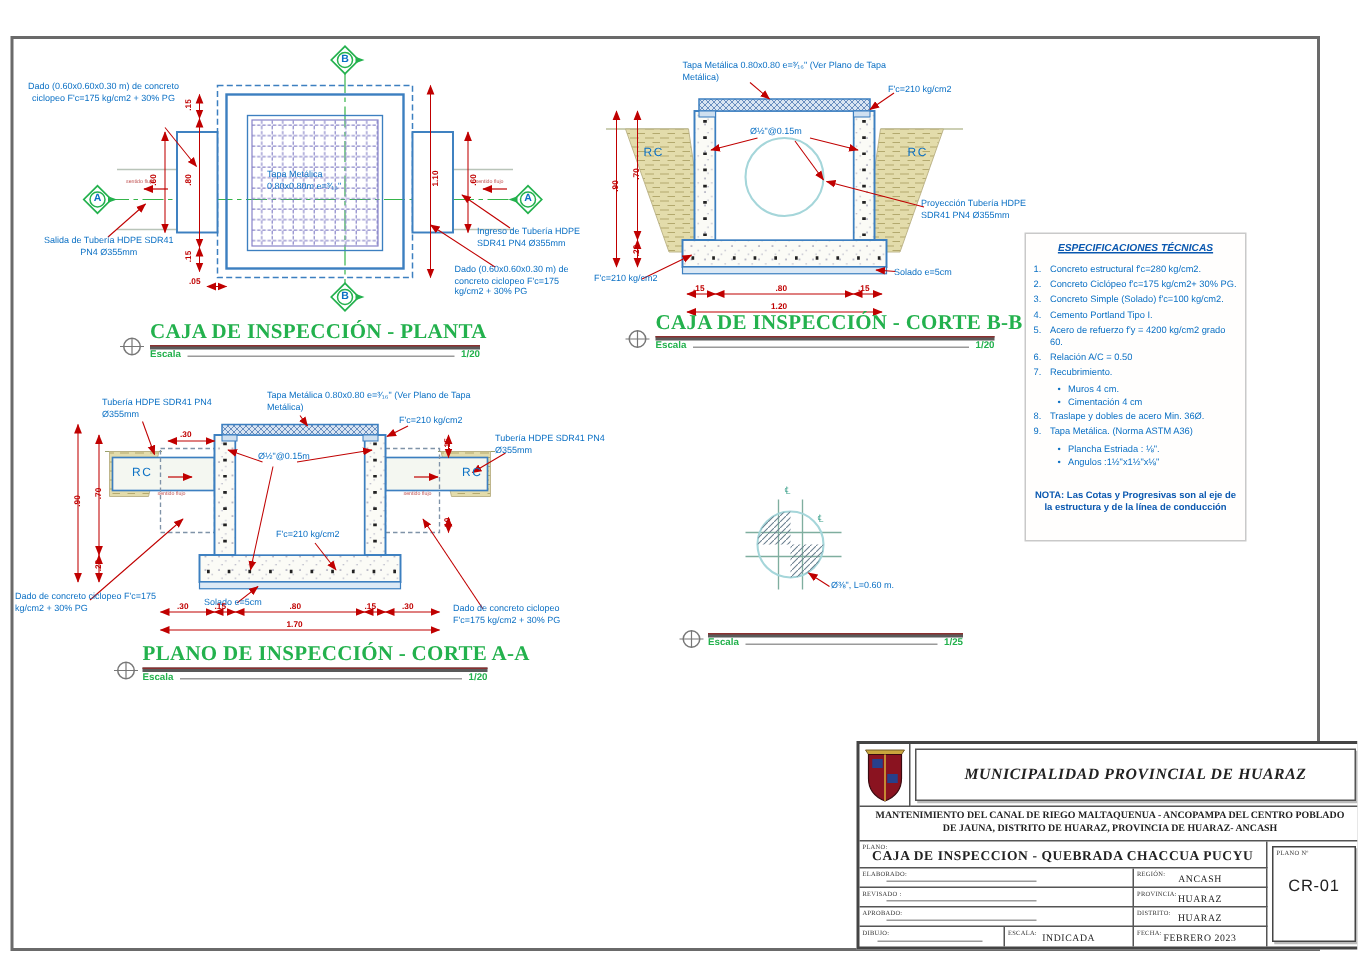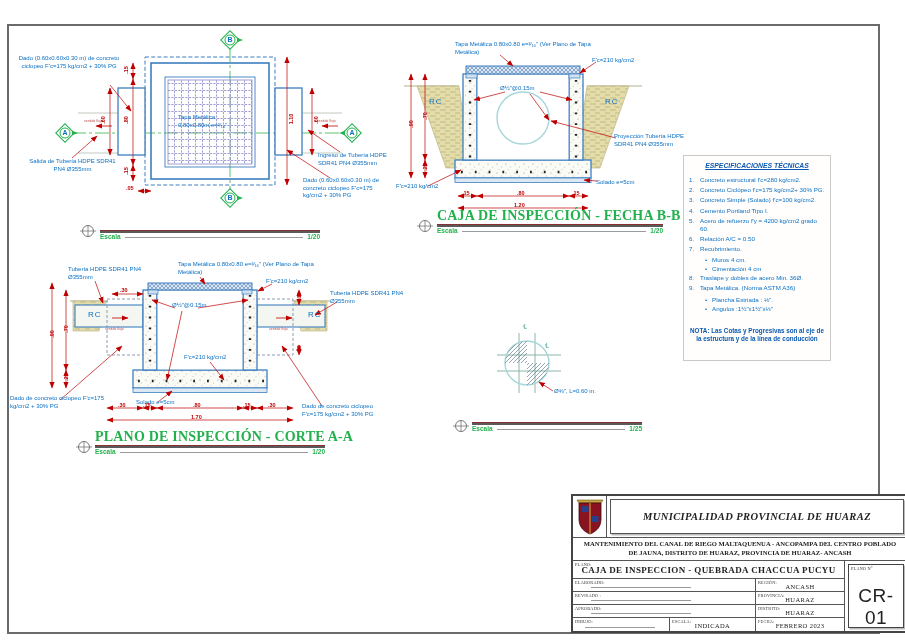--- a/index.html
+++ b/index.html
@@ -38,21 +38,21 @@
   .tb .flabel{position:absolute;left:2px;top:1px;font-size:4.3px;color:#333;letter-spacing:.2px;}
   .tb .fval{text-align:center;font-size:6.5px;margin-top:4px;letter-spacing:.4px;}
   .tb .fill-line{position:absolute;left:18px;bottom:3px;width:100px;border-bottom:1px solid #9a9a9a;}
   .entity-box{position:absolute;left:3px;top:3px;right:3px;bottom:3px;border:1px solid #555;
               box-shadow:1.5px 1.5px 0 #bbb;display:flex;align-items:center;justify-content:center;}
   .entity-t{font-weight:bold;font-style:italic;font-size:10.5px;letter-spacing:.4px;text-align:center;}
   .proj-t{font-weight:bold;font-size:6.6px;text-align:center;line-height:1.3;padding:2px 6px;}
   .plano-t{font-weight:bold;font-size:9px;text-align:center;letter-spacing:.4px;margin-top:4px;}
   .pnum-inner{position:absolute;left:3px;top:3px;right:3px;bottom:3px;border:1px solid #444;
               box-shadow:1.5px 1.5px 0 #bbb;}
-  .pnum-val{text-align:center;font-size:19px;margin-top:20px;letter-spacing:.5px;
+  .pnum-val{text-align:center;font-size:11px;margin-top:20px;letter-spacing:.5px;
             font-family:"Liberation Sans",sans-serif;}
 </style>
 </head>
 <body>
 
 <div class="stage">
 
   <svg class="linework" width="905" height="640" viewBox="0 0 905 640">
     <defs>
       <marker id="ra" markerWidth="7" markerHeight="6" refX="6" refY="3" orient="auto-start-reverse" markerUnits="userSpaceOnUse">
@@ -278,20 +278,21 @@
   <div class="mletter" style="left:227.5px;top:194px;">B</div>
 
   <div class="dim-t vdim" style="left:116px;top:67px;">.15</div>
   <div class="dim-t vdim" style="left:116px;top:117px;">.80</div>
   <div class="dim-t vdim" style="left:116px;top:168px;">.15</div>
   <div class="dim-t vdim" style="left:93px;top:117px;">.60</div>
   <div class="dim-t vdim" style="left:281px;top:116px;">1.10</div>
   <div class="dim-t vdim" style="left:306px;top:117px;">.60</div>
   <div class="dim-t" style="left:126px;top:185px;">.05</div>
 
+  <div class="dtitle" style="left:100px;top:214px;width:220px;">CAJA DE INSPECCIÓN - PLANTA</div>
   <div class="drule" style="left:100px;top:230px;width:220px;"></div>
   <div class="erow" style="left:100px;top:233px;width:220px;">
     <span>Escala</span>
     <span class="eline"></span>
     <span>1/20</span>
   </div>
 
   <div class="lbl" style="left:455px;top:41px;width:150px;">Tapa Metálica 0.80x0.80 e=³⁄₁₆" (Ver Plano de Tapa Metálica)</div>
   <div class="lbl" style="left:592px;top:57px;width:62px;">F'c=210 kg/cm2</div>
   <div class="lbl" style="left:500px;top:85px;width:52px;">Ø½"@0.15m</div>
@@ -302,21 +303,21 @@
   <div class="lbl" style="left:396px;top:183px;width:56px;">F'c=210 kg/cm2</div>
 
   <div class="dim-t" style="left:462px;top:190px;">.15</div>
   <div class="dim-t" style="left:517px;top:190px;">.80</div>
   <div class="dim-t" style="left:572px;top:190px;">.15</div>
   <div class="dim-t" style="left:514px;top:202px;">1.20</div>
   <div class="dim-t vdim" style="left:415px;top:113px;">.70</div>
   <div class="dim-t vdim" style="left:415px;top:164px;">.20</div>
   <div class="dim-t vdim" style="left:401px;top:121px;">.90</div>
 
-  <div class="dtitle" style="left:437px;top:208px;width:226px;">CAJA DE INSPECCIÓN  - FECHA B-B</div>
+  <div class="dtitle" style="left:437px;top:208px;width:226px;">CAJA DE INSPECCIÓN  - CORTE B-B</div>
   <div class="drule" style="left:437px;top:224px;width:226px;"></div>
   <div class="erow" style="left:437px;top:227px;width:226px;">
     <span>Escala</span>
     <span class="eline"></span>
     <span>1/20</span>
   </div>
 
   <div class="lbl" style="left:68px;top:266px;width:80px;">Tubería HDPE SDR41 PN4 Ø355mm</div>
   <div class="lbl" style="left:178px;top:261px;width:138px;">Tapa Metálica 0.80x0.80 e=³⁄₁₆" (Ver Plano de Tapa Metálica)</div>
   <div class="lbl" style="left:266px;top:278px;width:62px;">F'c=210 kg/cm2</div>

